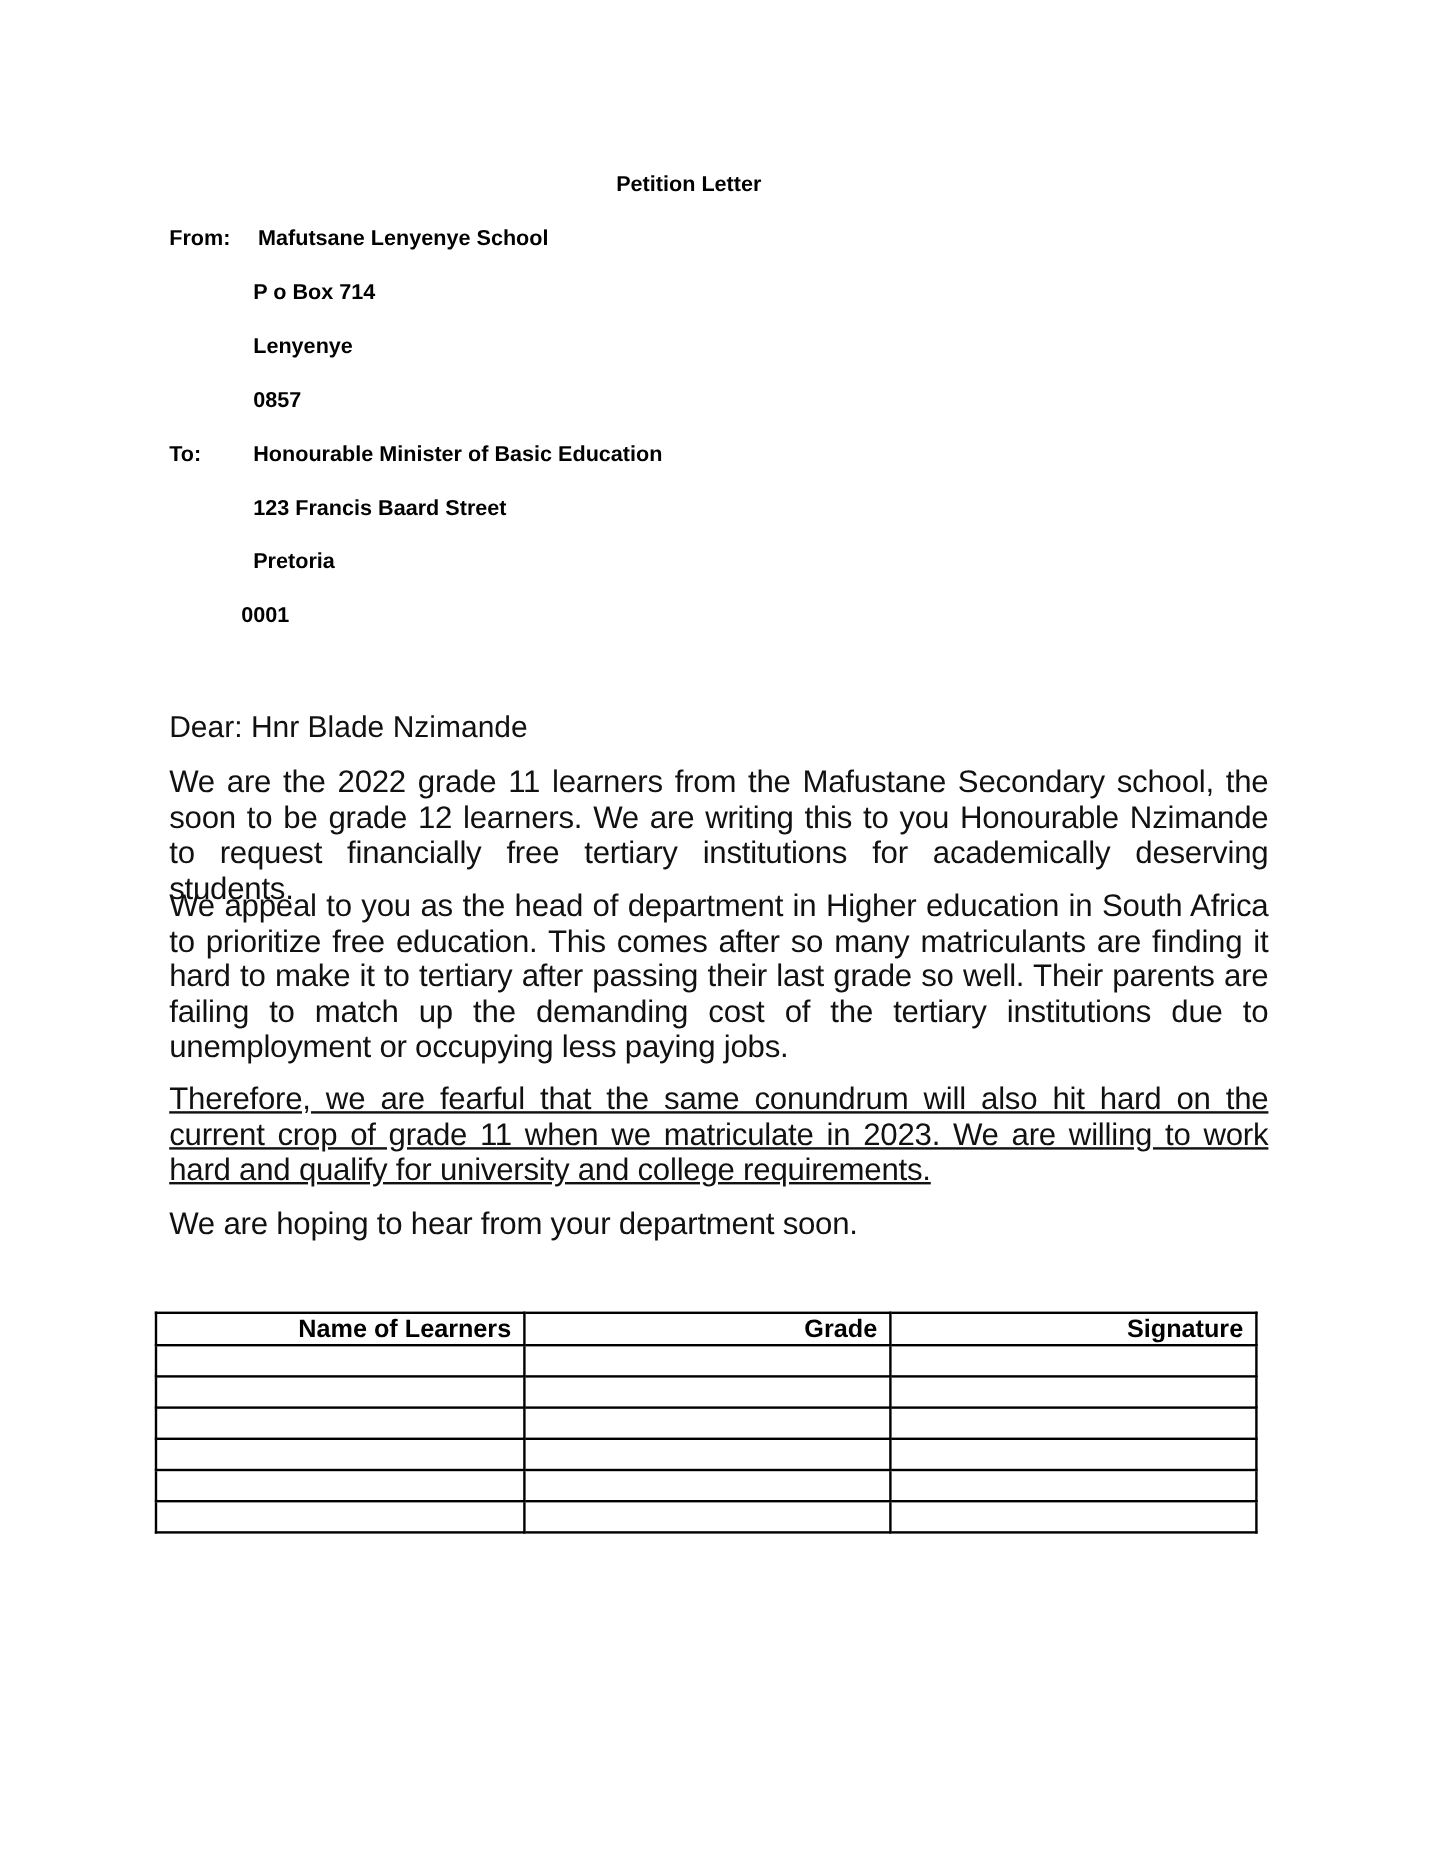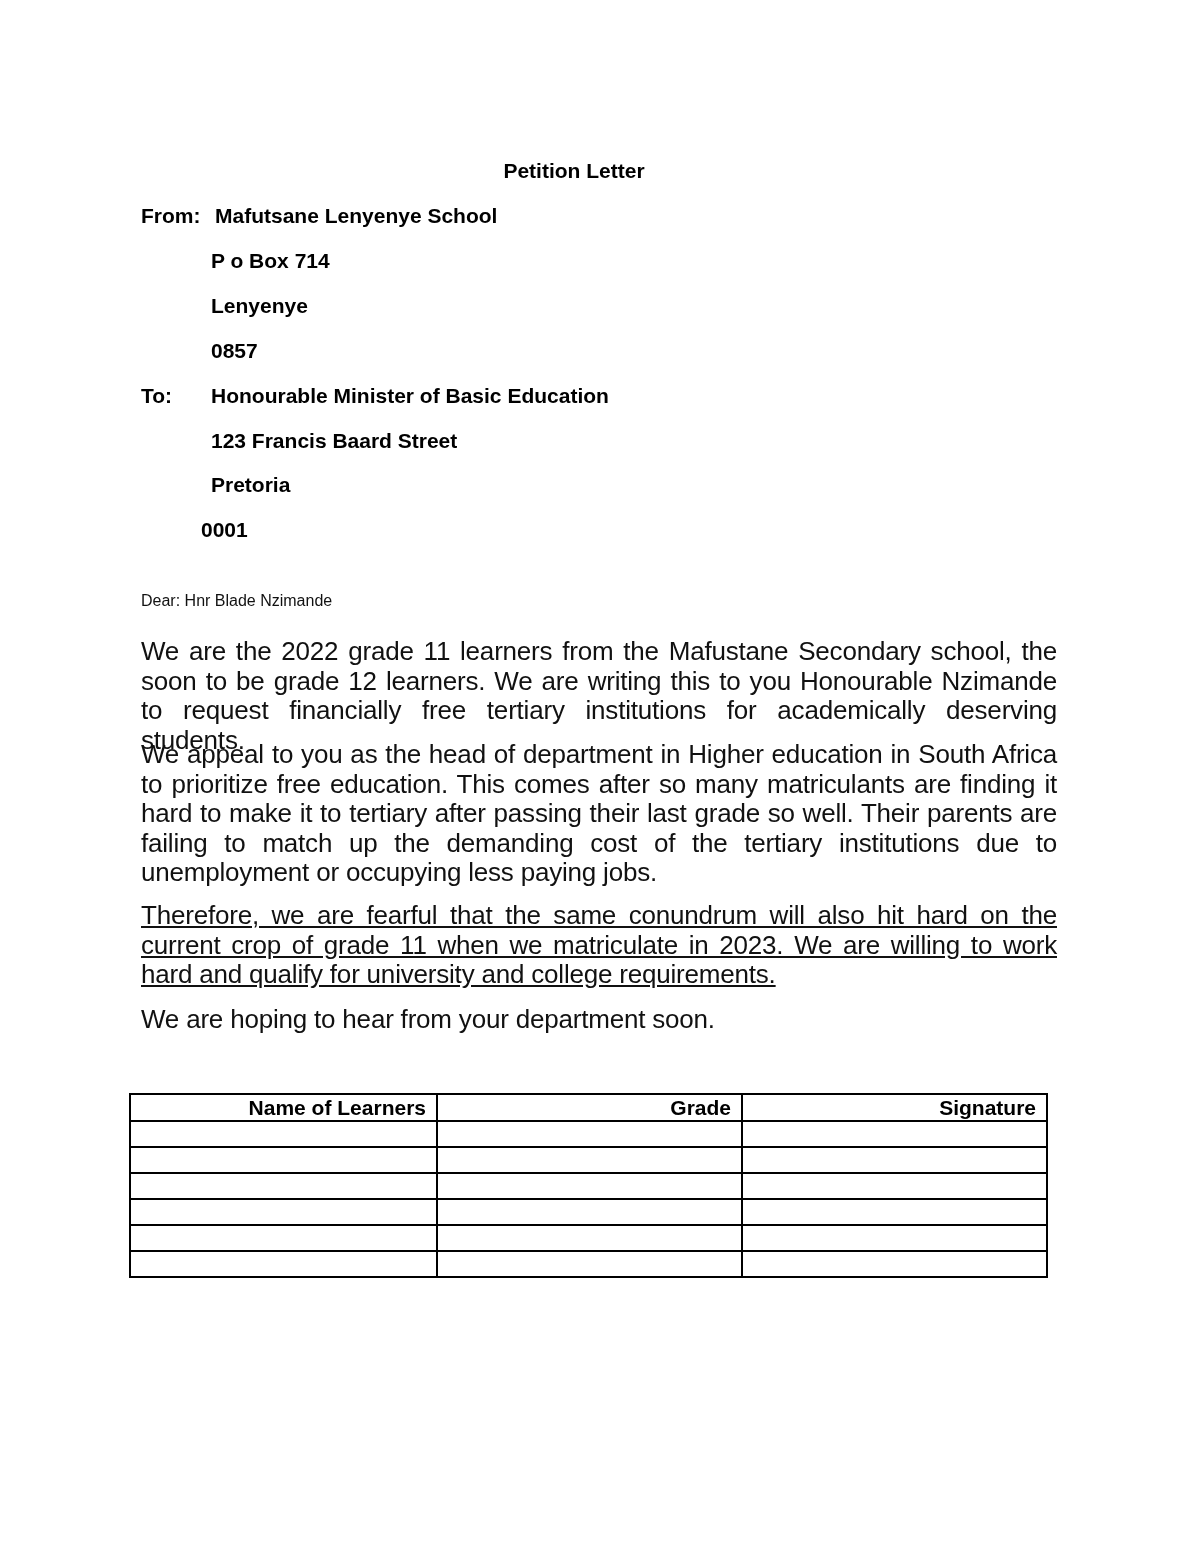--- a/index.html
+++ b/index.html
@@ -1,18 +1,18 @@
 <!DOCTYPE html>
 <html><head>
 <meta charset="utf-8">
 <style>
   html, body { margin: 0; padding: 0; background: #ffffff; }
   body { width: 1200px; height: 1553px; position: relative; overflow: hidden; color: #000; font-family: "Liberation Sans", sans-serif; }
   .abs { position: absolute; white-space: nowrap; }
-  .bold { font-weight: bold; font-size: 21px; margin-top: 16px; }
+  .bold { font-weight: bold; font-size: 18px; }
   .title { left: 0; width: 1148px; text-align: center; top: 143px; }
   .body-text { position: absolute; left: 141px; width: 916px; font-size: 26px; line-height: 29.5px; text-align: justify; color: #111; letter-spacing: -0.2px; }
   .body-text.last { text-align-last: left; }
   table.sig { position: absolute; left: 129px; top: 1093px; width: 919px; border-collapse: collapse; table-layout: fixed; }
   table.sig th, table.sig td { border: 2px solid #000; height: 24px; padding: 0 10px; text-align: right; font-size: 21px; font-weight: bold; font-family: "Liberation Sans", sans-serif; }
   table.sig th { height: 25px; }
   table.sig col.c1 { width: 307px; }
   table.sig col.c2 { width: 305px; }
 </style>
 </head>
@@ -26,21 +26,21 @@
   <div class="abs bold" style="left:211px; top:233px;">P o Box 714</div>
   <div class="abs bold" style="left:211px; top:278px;">Lenyenye</div>
   <div class="abs bold" style="left:211px; top:323px;">0857</div>
 
   <div class="abs bold" style="left:141px; top:368px;">To:</div>
   <div class="abs bold" style="left:211px; top:368px;">Honourable Minister of Basic Education</div>
   <div class="abs bold" style="left:211px; top:413px;">123 Francis Baard Street</div>
   <div class="abs bold" style="left:211px; top:457px;">Pretoria</div>
   <div class="abs bold" style="left:201px; top:502px;">0001</div>
 
-  <div class="abs" style="left:141px; top:592px; font-size:16px; color:#111;">Dear: Hnr Blade Nzimande</div>
+  <div class="abs" style="left:141px; top:592px; font-size:25px; color:#111;">Dear: Hnr Blade Nzimande</div>
 
   <p class="body-text" style="top:637px; margin:0;">We are the 2022 grade 11 learners from the Mafustane Secondary school, the soon to be grade 12 learners. We are writing this to you Honourable Nzimande to request financially free tertiary institutions for academically deserving students.</p>
   <p class="body-text" style="top:740px; margin:0;">We appeal to you as the head of department in Higher education in South Africa to prioritize free education. This comes after so many matriculants are finding it hard to make it to tertiary after passing their last grade so well. Their parents are failing to match up the demanding cost of the tertiary institutions due to unemployment or occupying less paying jobs.</p>
   <p class="body-text" style="top:901px; margin:0;text-decoration:underline;">Therefore, we are fearful that the same conundrum will also hit hard on the current crop of grade 11 when we matriculate in 2023. We are willing to work hard and qualify for university and college requirements.</p>
   <p class="body-text last" style="top:1005px; margin:0;">We are hoping to hear from your department soon.</p>
 
   <table class="sig">
     <colgroup>
         <col class="c1">
         <col class="c2">

